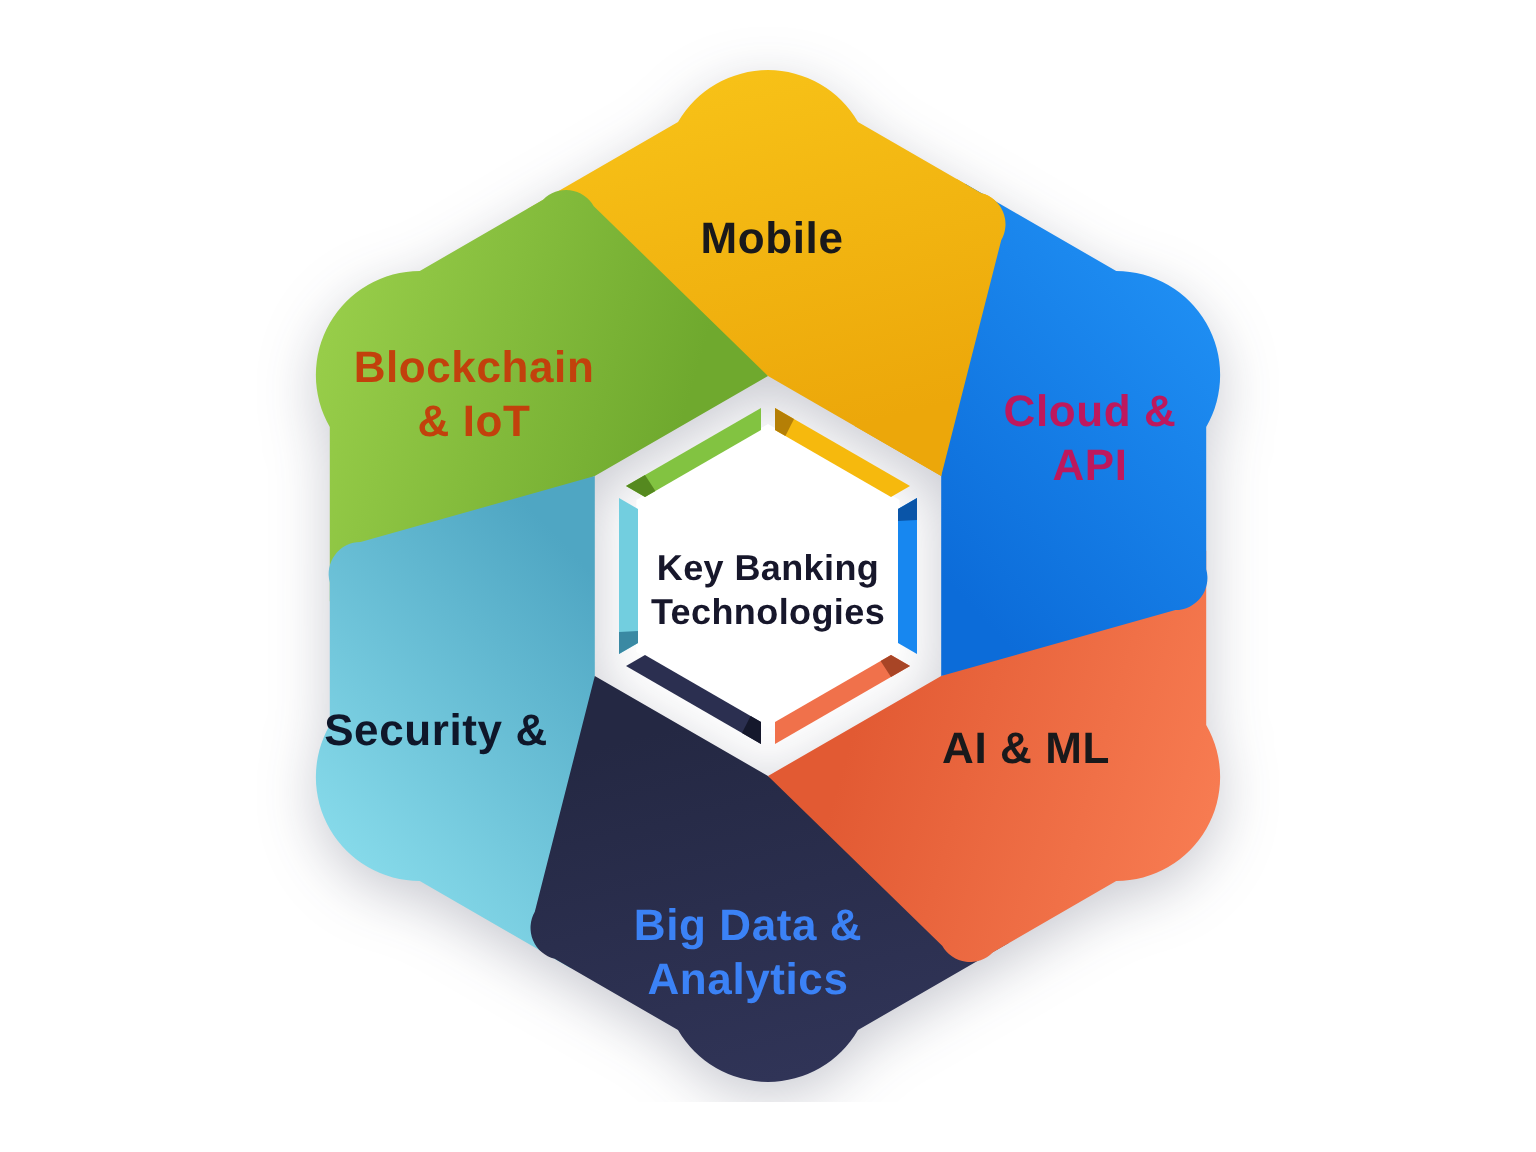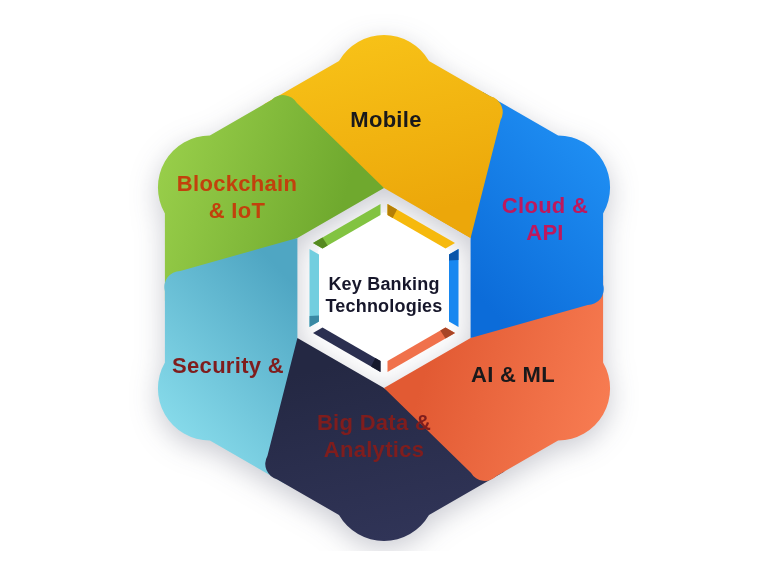--- a/index.html
+++ b/index.html
@@ -77,24 +77,24 @@
       </g>
     </svg>
   <div id="labels">
       <div class="seg-label" style="left: 386px; top: 119px; color: rgb(25, 25, 27);">
         <span class="lbl-line">Mobile</span>
       </div>
       <div class="seg-label" style="left: 237px; top: 197px; color: #c2410c;">
         <span class="lbl-line">Blockchain</span>
         <span class="lbl-line">&amp; IoT</span>
       </div>
-      <div class="seg-label" style="left: 228px; top: 365px; color: #7f1d1d;">
+      <div class="seg-label" style="left: 218px; top: 365px; color: #0f172a;">
         <span class="lbl-line">Security &amp;</span>
       </div>
-      <div class="seg-label" style="left: 374px; top: 436px; color: #7f1d1d;">
+      <div class="seg-label" style="left: 374px; top: 476px; color: #3b82f6;">
         <span class="lbl-line">Big Data &amp;</span>
         <span class="lbl-line">Analytics</span>
       </div>
       <div class="seg-label" style="left: 513px; top: 374px; color: rgb(25, 25, 27);">
         <span class="lbl-line">AI &amp; ML</span>
       </div>
       <div class="seg-label" style="left: 545px; top: 219px; color: #be185d;">
         <span class="lbl-line">Cloud &amp;</span>
         <span class="lbl-line">API</span>
       </div>

